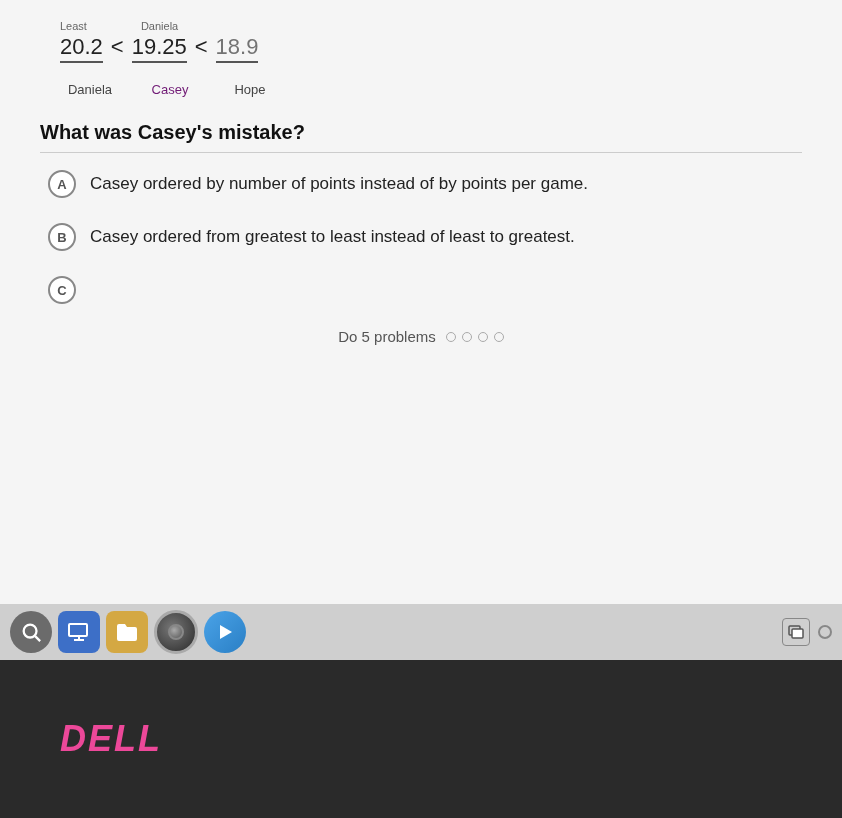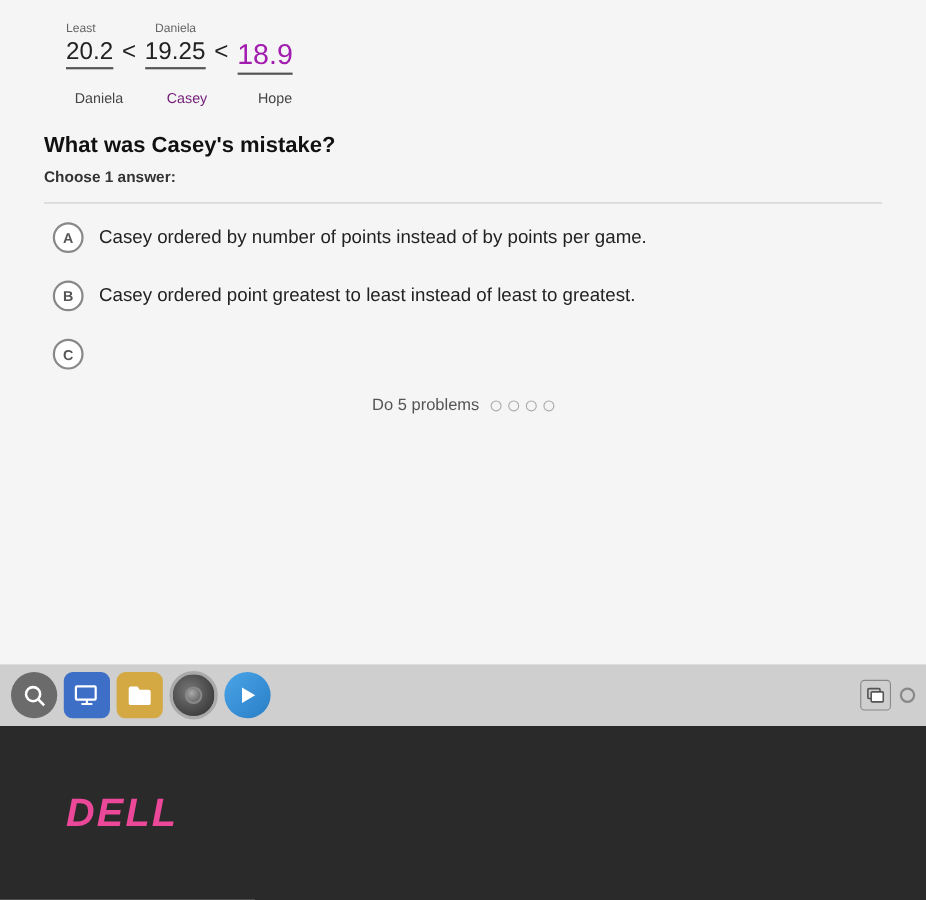--- a/index.html
+++ b/index.html
@@ -241,50 +241,49 @@
           <span style="font-size:22px; color:#222;">20.2</span>
           <div class="uline"></div>
         </div>
         <span class="operator">&lt;</span>
         <div class="num-with-underline">
           <span style="font-size:22px; color:#222;">19.25</span>
           <div class="uline"></div>
         </div>
         <span class="operator">&lt;</span>
         <div class="num-with-underline">
-          <span style="font-size:26px; color:#a21caf;">18.9</span>
+          <span style="font-size:22px; color:#737373;">18.9</span>
           <div class="uline"></div>
         </div>
       </div>
       <div style="display:flex; gap:0; align-items:center; margin-top:4px;">
         <span style="font-size:13px; color:#444; width:60px; text-align:center;">Daniela</span>
         <span style="font-size:13px; color:#444; width:20px;"></span>
         <span style="font-size:13px; color:#701a75; width:60px; text-align:center;">Casey</span>
         <span style="font-size:13px; color:#444; width:20px;"></span>
         <span style="font-size:13px; color:#444; width:60px; text-align:center;">Hope</span>
       </div>
     </div>
   </div>
 
   <div class="question-text">What was Casey's mistake?</div>
-  <div class="choose-label">Choose 1 answer:</div>
   <hr class="divider">
 
   <div class="answer-option">
     <div class="option-circle">
       <span>A</span>
     </div>
     <div class="option-text">Casey ordered by number of points instead of by points per game.</div>
   </div>
 
   <div class="answer-option">
     <div class="option-circle">
       <span>B</span>
     </div>
-    <div class="option-text">Casey ordered point greatest to least instead of least to greatest.</div>
+    <div class="option-text">Casey ordered from greatest to least instead of least to greatest.</div>
   </div>
 
   <div class="answer-option">
     <div class="option-circle">
       <span>C</span>
     </div>
   </div>
 
   <div class="problems-row">
     <span class="problems-label">Do 5 problems</span>

